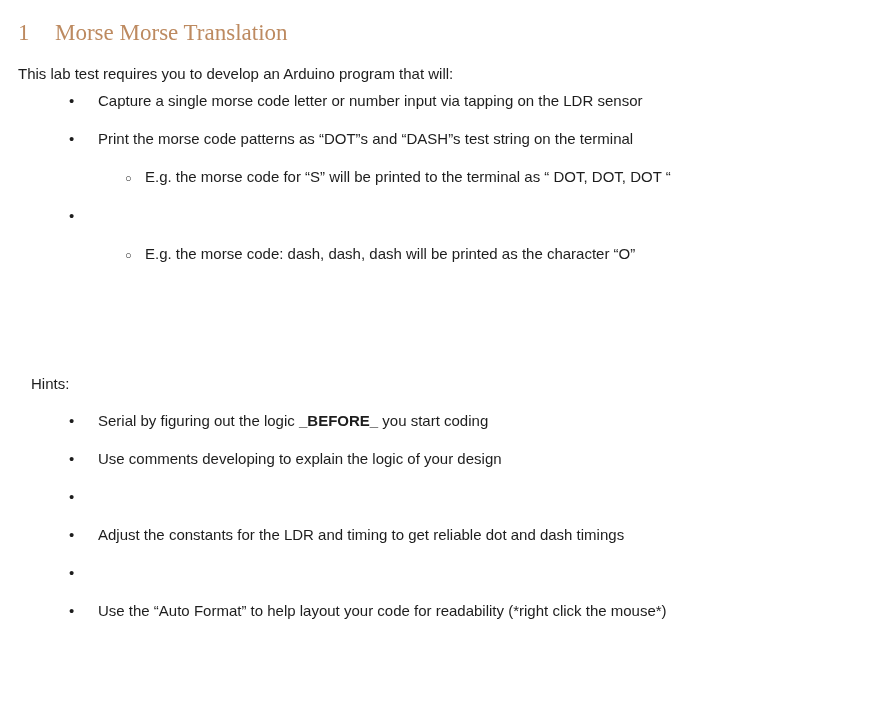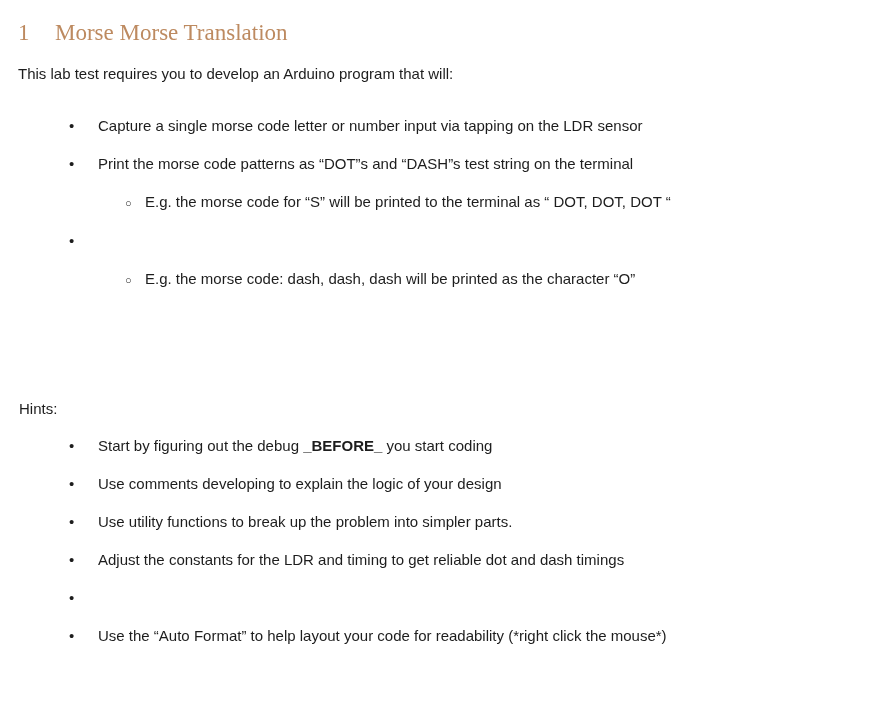--- a/index.html
+++ b/index.html
@@ -21,39 +21,39 @@
     font-size: 23px;
     font-weight: 400;
     color: #BD8A60;
     line-height: 30px;
     margin: 0 0 16px 0;
   }
   .heading-number { width: 37px; flex: 0 0 37px; }
 
   .para {
     line-height: 20px;
-    margin: 0 0 32px 0;
+    margin: 0 0 7px 0;
   }
 
   .li {
     display: flex;
     align-items: baseline;
     line-height: 20px;
     margin: 0 0 18px 0;
   }
   .li.l1 { padding-left: 51px; }
   .li.l1 .marker { flex: 0 0 29px; font-size: 15px; }
   .li.l2 { padding-left: 107px; }
   .li.l2 .marker { flex: 0 0 20px; font-size: 11px; }
   .marker { color: #1d1d1d; }
   .li-text b, .li-text .bold { font-weight: bold; text-align: center; }
 
   .hints-label {
     line-height: 20px;
-    margin: 109px 0 17px 1px;
+    margin: 109px 0 17px 13px;
   }
 </style>
 </head>
 <body>
 
 <div class="doc">
 
   <h1 class="heading">
     <span class="heading-number">1</span>
     <span class="heading-text">Morse Morse Translation</span>
@@ -81,29 +81,28 @@
       <span class="marker">○</span>
       <span class="li-text"><span>E.g. the morse code: dash, dash, dash will be printed as the character “O”</span></span>
     </div>
   </div>
 
   <p class="hints-label">Hints:</p>
 
   <div class="list">
     <div class="li l1">
       <span class="marker">•</span>
-      <span class="li-text"><span>Start by figuring out the debug </span><span class="bold">_BEFORE_</span><span> you start coding</span></span>
+      <span class="li-text"><span>Serial by figuring out the logic </span><span class="bold">_BEFORE_</span><span> you start coding</span></span>
     </div>
     <div class="li l1">
       <span class="marker">•</span>
       <span class="li-text"><span>Use comments developing to explain the logic of your design</span></span>
     </div>
     <div class="li l1">
       <span class="marker">•</span>
-      <span class="li-text"><span>Use utility functions to break up the problem into simpler parts.</span></span>
     </div>
     <div class="li l1">
       <span class="marker">•</span>
       <span class="li-text"><span>Adjust the constants for the LDR and timing to get reliable dot and dash timings</span></span>
     </div>
     <div class="li l1">
       <span class="marker">•</span>
     </div>
     <div class="li l1">
       <span class="marker">•</span>

